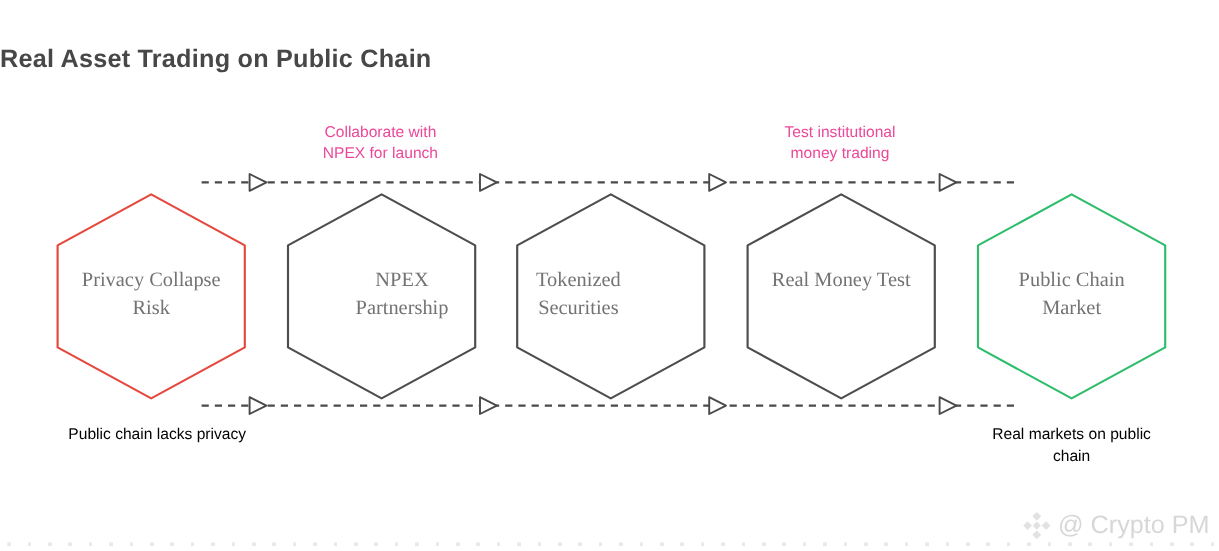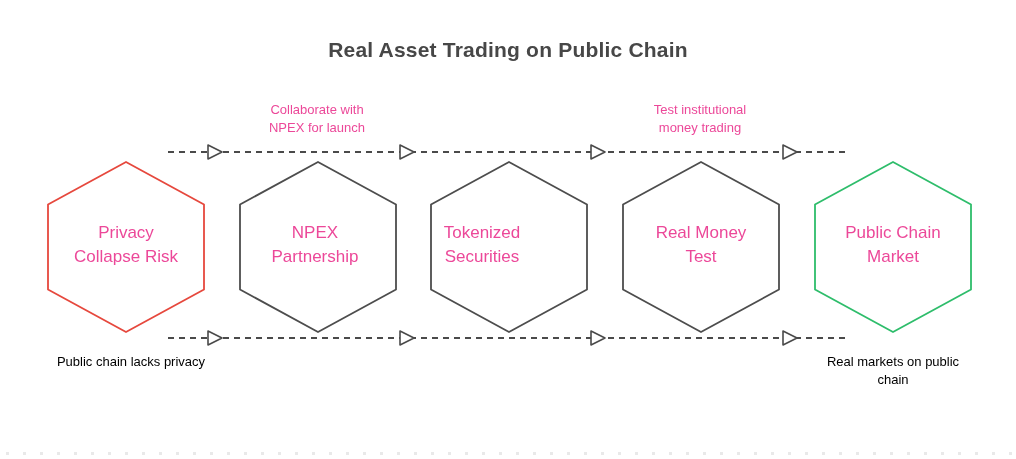--- a/index.html
+++ b/index.html
@@ -14,39 +14,39 @@
     height: 459px;
     background: #ffffff;
     overflow: hidden;
   }
   .diagram-title {
     position: absolute;
     top: 38px;
     left: 0;
     width: 100%;
     margin: 0;
-    text-align: center;
     font-size: 21px;
     font-weight: bold;
     color: #474747;
     letter-spacing: 0.2px;
   }
   .flow-svg {
     position: absolute;
     top: 0;
     left: 0;
   }
   .hex-label {
     position: absolute;
     top: 221px;
     width: 124px;
     text-align: center;
     font-size: 17px;
     line-height: 24px;
-    color: #ec4899;
+    color: #737373;
+    font-family: Liberation Serif, serif;
   }
   .top-annotation {
     position: absolute;
     top: 101px;
     width: 130px;
     text-align: center;
     font-size: 13px;
     line-height: 18px;
     color: #ec4899;
   }
@@ -107,27 +107,39 @@
     <polygon points="783,331 797,338 783,345" fill="#ffffff" stroke-width="1.6" stroke-linejoin="round" stroke="#4a4a4a"></polygon>
 
     <polygon points="126,162 204,204.5 204,289.5 126,332 48,289.5 48,204.5" fill="#ffffff" stroke-width="1.8" stroke-linejoin="round" stroke="#e6483d"></polygon>
     <polygon points="318,162 396,204.5 396,289.5 318,332 240,289.5 240,204.5" fill="#ffffff" stroke-width="1.8" stroke-linejoin="round" stroke="#4d4d4d"></polygon>
     <polygon points="509,162 587,204.5 587,289.5 509,332 431,289.5 431,204.5" fill="#ffffff" stroke-width="1.8" stroke-linejoin="round" stroke="#4d4d4d"></polygon>
     <polygon points="701,162 779,204.5 779,289.5 701,332 623,289.5 623,204.5" fill="#ffffff" stroke-width="1.8" stroke-linejoin="round" stroke="#4d4d4d"></polygon>
     <polygon points="893,162 971,204.5 971,289.5 893,332 815,289.5 815,204.5" fill="#ffffff" stroke-width="1.8" stroke-linejoin="round" stroke="#2ebd6b"></polygon>
   </svg>
 
   <div class="hex-label" style="left:64px">Privacy Collapse Risk</div>
-  <div class="hex-label" style="left:253px">NPEX Partnership</div>
+  <div class="hex-label" style="left:273px">NPEX Partnership</div>
   <div class="hex-label" style="left:420px">Tokenized Securities</div>
   <div class="hex-label" style="left:831px">Public Chain Market</div>
   <div class="hex-label" style="left:639px">Real Money Test</div>
 
   <div class="top-annotation" style="left:252px">Collaborate with NPEX for launch</div>
   <div class="top-annotation" style="left:635px">Test institutional money trading</div>
 
   <div class="bottom-annotation" style="left:56px">Public chain lacks privacy</div>
   <div class="bottom-annotation" style="left:818px">Real markets on public chain</div>
 
+  <div class="watermark">
+    <svg width="26" height="26" viewBox="0 0 24 24">
+      <g fill="#e2e2e2">
+        <path d="M12 1.5 L15.4 4.9 L12 8.3 L8.6 4.9 Z"></path>
+        <path d="M12 15.7 L15.4 19.1 L12 22.5 L8.6 19.1 Z"></path>
+        <path d="M4.9 8.6 L8.3 12 L4.9 15.4 L1.5 12 Z"></path>
+        <path d="M19.1 8.6 L22.5 12 L19.1 15.4 L15.7 12 Z"></path>
+        <path d="M12 8.9 L15.1 12 L12 15.1 L8.9 12 Z"></path>
+      </g>
+    </svg>
+    <span>@ Crypto PM</span>
+  </div>
 
   <div class="dotted-baseline"></div>
 
 </div>
 
 </body></html>

